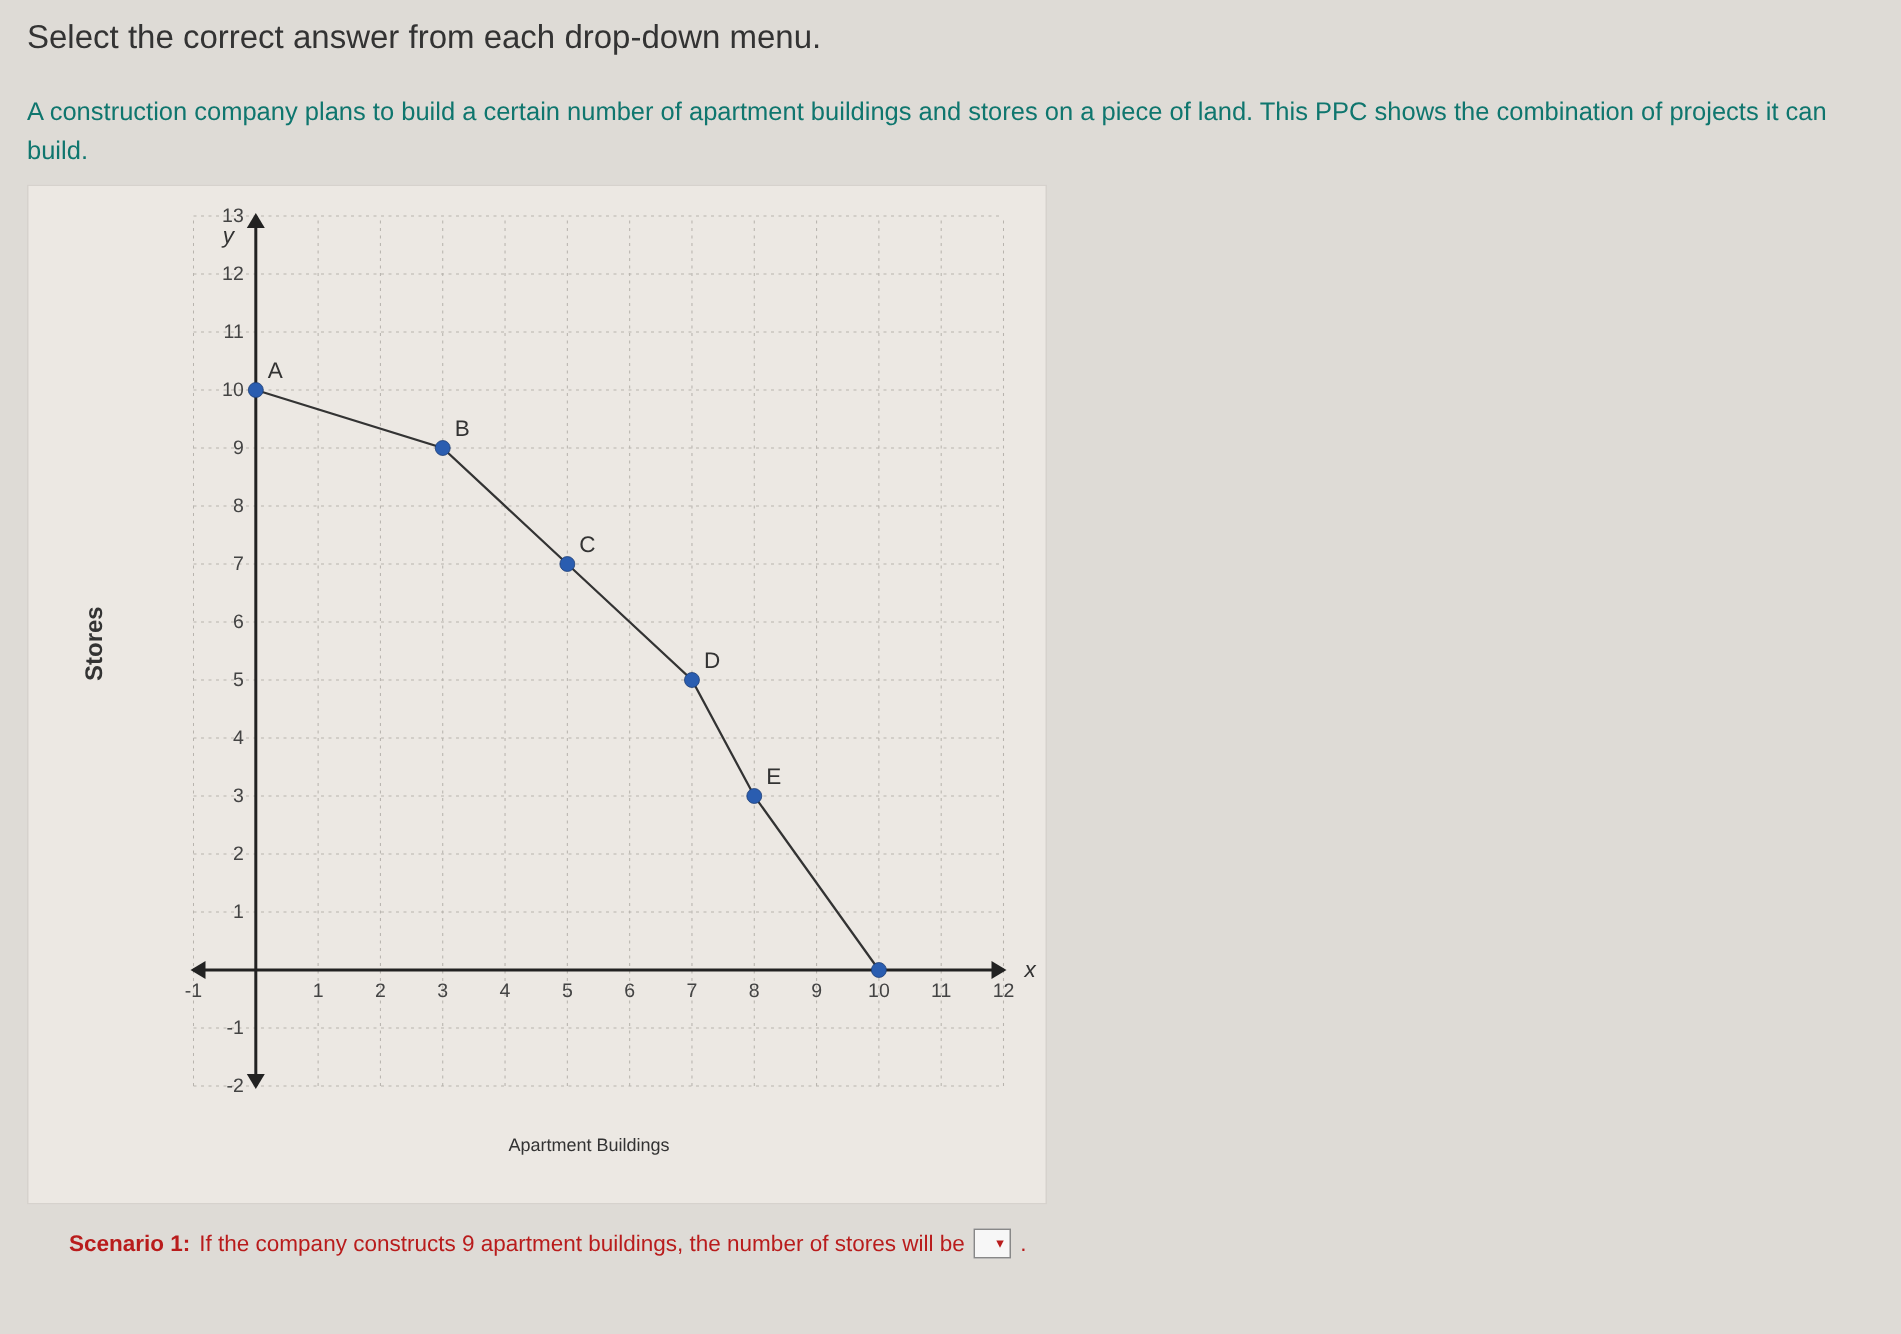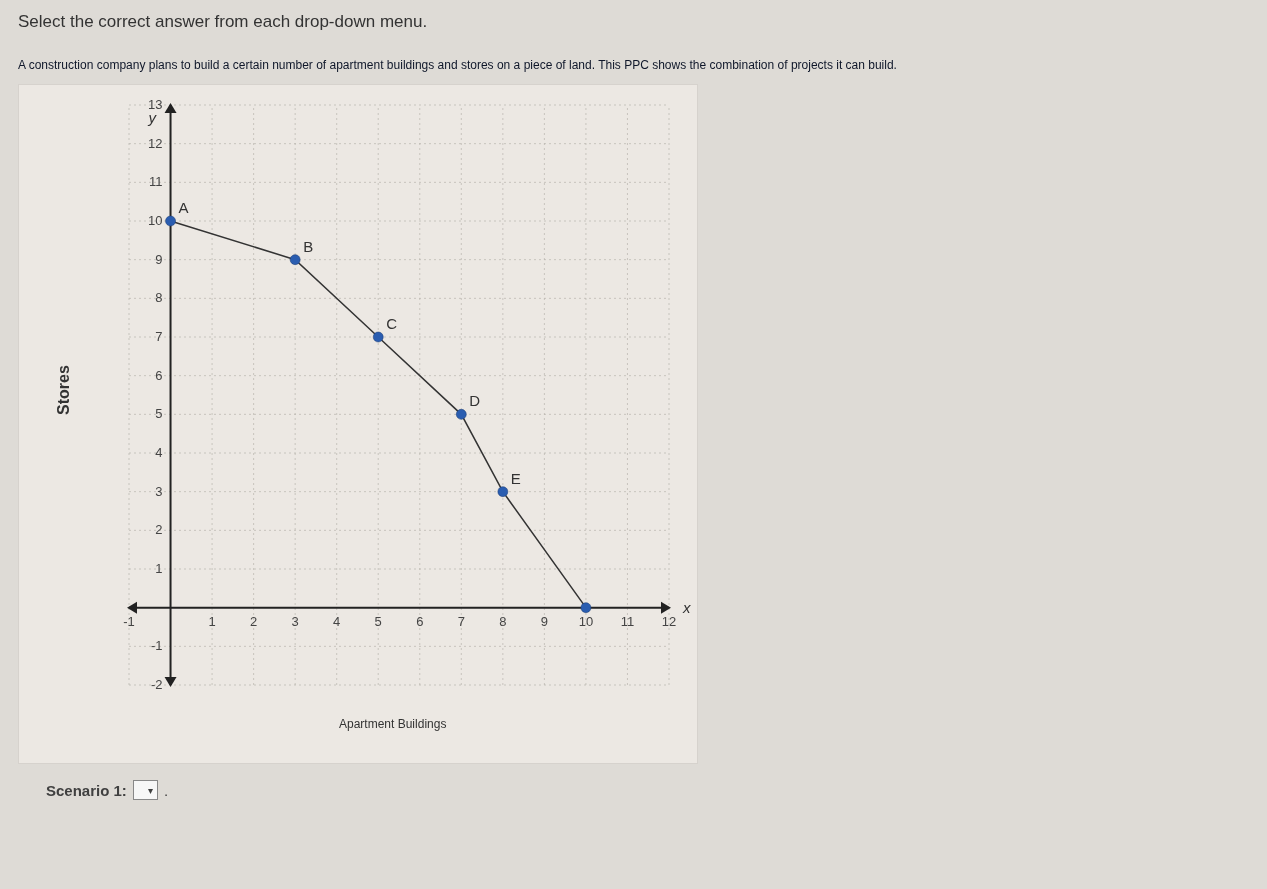--- a/index.html
+++ b/index.html
@@ -5,27 +5,27 @@
   * { box-sizing: border-box; margin: 0; padding: 0; }
   body {
     font-family: Arial, Helvetica, sans-serif;
     background: #dedbd6;
     color: #3a3a3a;
     padding: 12px 18px;
     width: 1267px;
     height: 889px;
   }
   .instruction {
-    font-size: 17px;
+    font-size: 22px;
     color: #333;
     margin-bottom: 24px;
   }
   .problem {
-    font-size: 12px;
-    color: #0f172a;
+    font-size: 17px;
+    color: #0f766e;
     line-height: 1.5;
     margin-bottom: 10px;
   }
   .chart-wrap {
     width: 680px;
     height: 680px;
     position: relative;
     background: #ece8e3;
     border: 1px solid #d6d2cd;
     margin-left: 0;
@@ -44,21 +44,21 @@
   .xlabel {
     position: absolute;
     left: 320px;
     bottom: 32px;
     font-size: 12px;
     color: #333;
   }
   .scenario {
     margin-top: 16px;
     font-size: 15px;
-    color: #404040;
+    color: #b91c1c;
     display: flex;
     align-items: center;
     gap: 6px;
     margin-left:28px;
   }
   .scenario .bold { font-weight: bold; }
   .dropdown {
     display: inline-flex;
     align-items: center;
     border: 1px solid #888;
@@ -160,18 +160,19 @@
       <text x="450.3076923076923" y="321.3333333333333" font-size="15" fill="#333">D</text>
       <circle cx="483.8461538461538" cy="406.66666666666663" r="5" fill="#2a5db0" stroke="#1a3a70" stroke-width="0.5"></circle>
       <text x="491.8461538461538" y="398.66666666666663" font-size="15" fill="#333">E</text>
       <circle cx="566.9230769230769" cy="522.6666666666667" r="5" fill="#2a5db0" stroke="#1a3a70" stroke-width="0.5"></circle>
     </svg>
   <div class="xlabel">Apartment Buildings</div>
 </div>
 
 <div class="scenario">
   <span class="bold">Scenario 1:</span>
+  <span>If the company constructs 9 apartment buildings, the number of stores will be</span>
   <span class="dropdown">
     <span></span>
     <span class="caret">▾</span>
   </span>
   <span>.</span>
 </div>
 
 </body></html>

